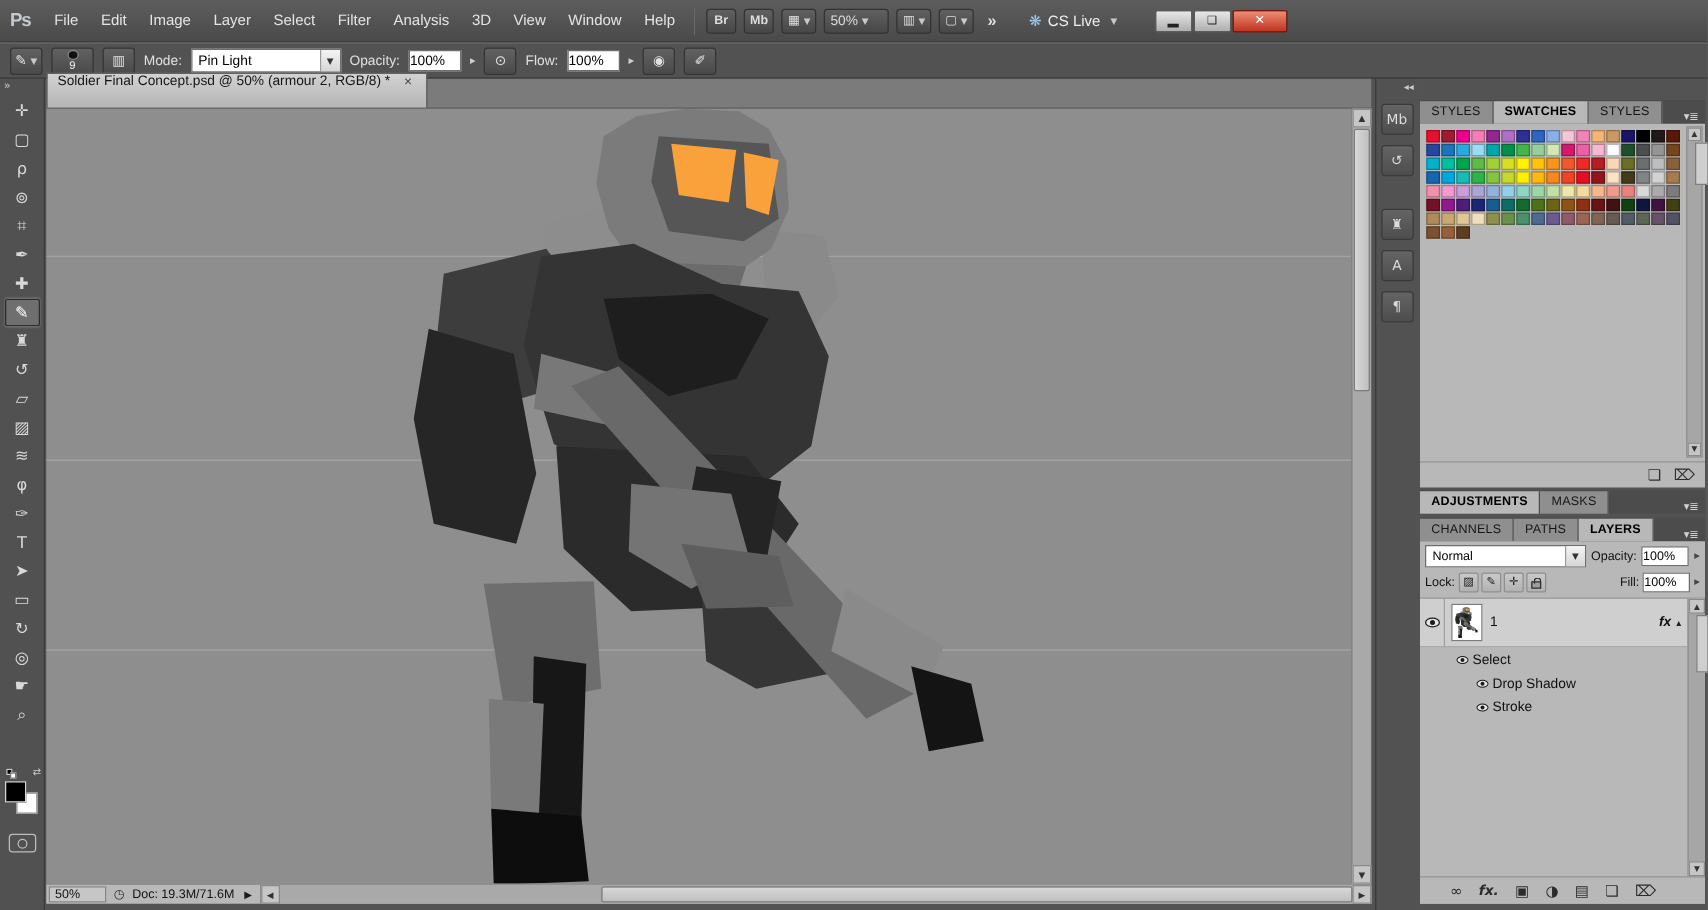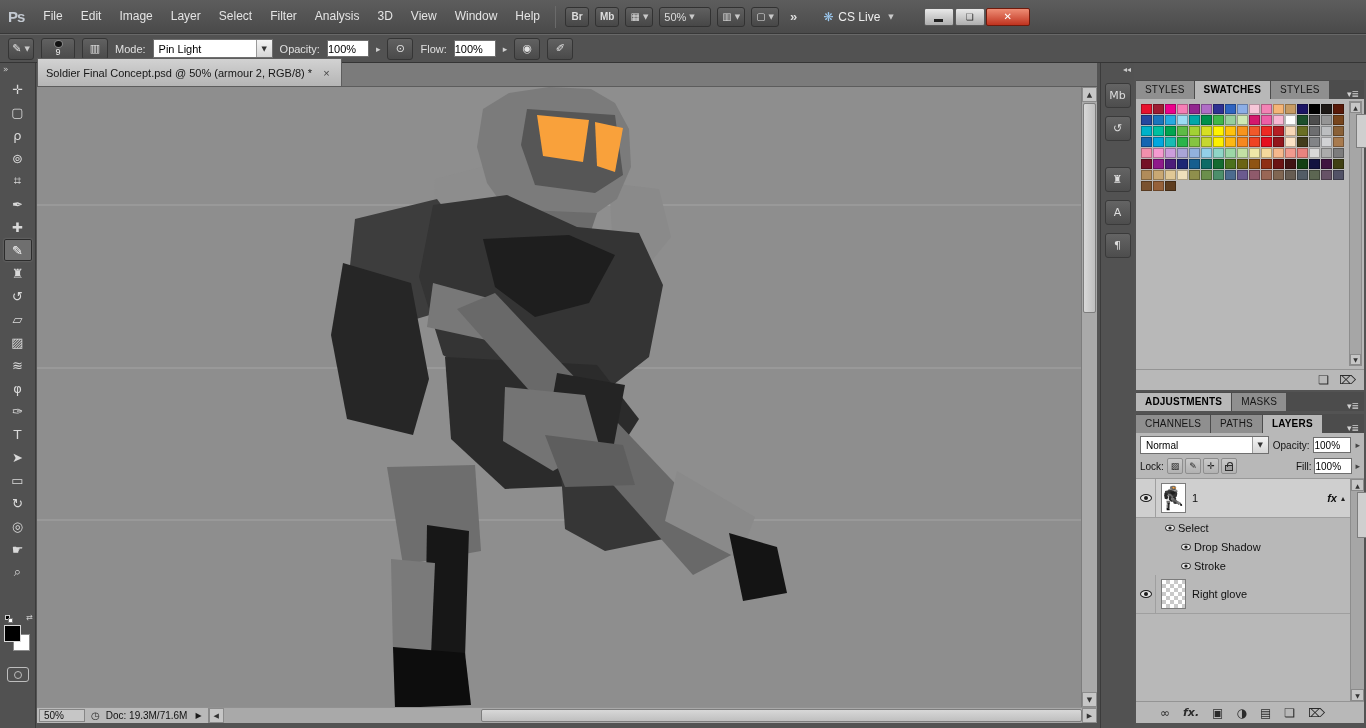--- a/index.html
+++ b/index.html
@@ -69,21 +69,21 @@
   #bg-swatch{position:absolute;left:9px;top:9px;width:17px;height:17px;background:#fff;border:1px solid #8a8a8a}
   #fg-swatch{position:absolute;left:0;top:0;width:17px;height:17px;background:#000;border:1px solid #d8d8d8}
   #quickmask-btn{position:absolute;left:7px;top:604px;width:22px;height:15px;border:1px solid #bdbdbd;
     border-radius:3px;display:flex;align-items:center;justify-content:center}
   #quickmask-btn .qm-circle{width:8px;height:8px;border:1px solid #bdbdbd;border-radius:50%}
 
   
   #tabstrip{position:absolute;left:37px;top:63px;height:24px;right:269px;background:#7b7b7b;
     border-bottom:1px solid #5c5c5c;display:flex;align-items:flex-end}
   #doc-tab{height:28px;background:linear-gradient(#d2d2d2,#b5b5b5);border:1px solid #5e5e5e;border-bottom:none;
-    display:flex;align-items:center;padding:0 8px;color:#161616;font-size:11px;max-width:320px;white-space:nowrap}
+    display:flex;align-items:flex-start;padding:0 8px;color:#161616;font-size:11px;max-width:320px;white-space:nowrap}
   #doc-tab-close{margin-left:8px;color:#444;font-size:11px;border:1px solid transparent;padding:0 2px}
   #canvas{position:absolute;left:37px;top:87px;width:1044px;height:620px;background:#8e8e8e;overflow:hidden}
   #canvas svg{display:block}
 
   
   .sb-btn{background:#c6c6c6;border:1px solid #8b8b8b;color:#333;display:flex;align-items:center;justify-content:center;font-size:7px}
   #vscroll{position:absolute;left:1081px;top:87px;width:16px;height:620px;background:#a9a9a9;border-left:1px solid #7d7d7d;display:flex;flex-direction:column}
   #vscroll .sb-btn{height:15px;flex:none}
   #vscroll-track{flex:1;position:relative}
   #vscroll-thumb{position:absolute;left:1px;right:1px;top:1px;height:210px;background:linear-gradient(90deg,#d8d8d8,#bfbfbf);border:1px solid #7d7d7d;border-radius:2px}
@@ -606,27 +606,20 @@
                   <span class="eye"></span>
                 </div>
                 <span class="lname">Drop Shadow</span>
               </div>
               <div class="lrow effect">
                 <div class="eye-well">
                   <span class="eye"></span>
                 </div>
                 <span class="lname">Stroke</span>
               </div>
-              <div class="lrow layer">
-                <div class="eye-well">
-                  <span class="eye"></span>
-                </div>
-                <div class="thumb checker"></div>
-                <span class="lname">Right glove</span>
-              </div>
             </div>
           <div id="layers-scroll">
             <div class="sb-btn icon">▲</div>
             <div class="track">
                 <div class="thumb"></div>
               </div>
             <div class="sb-btn icon">▼</div>
           </div>
         </div>
         <div id="layers-footer">

